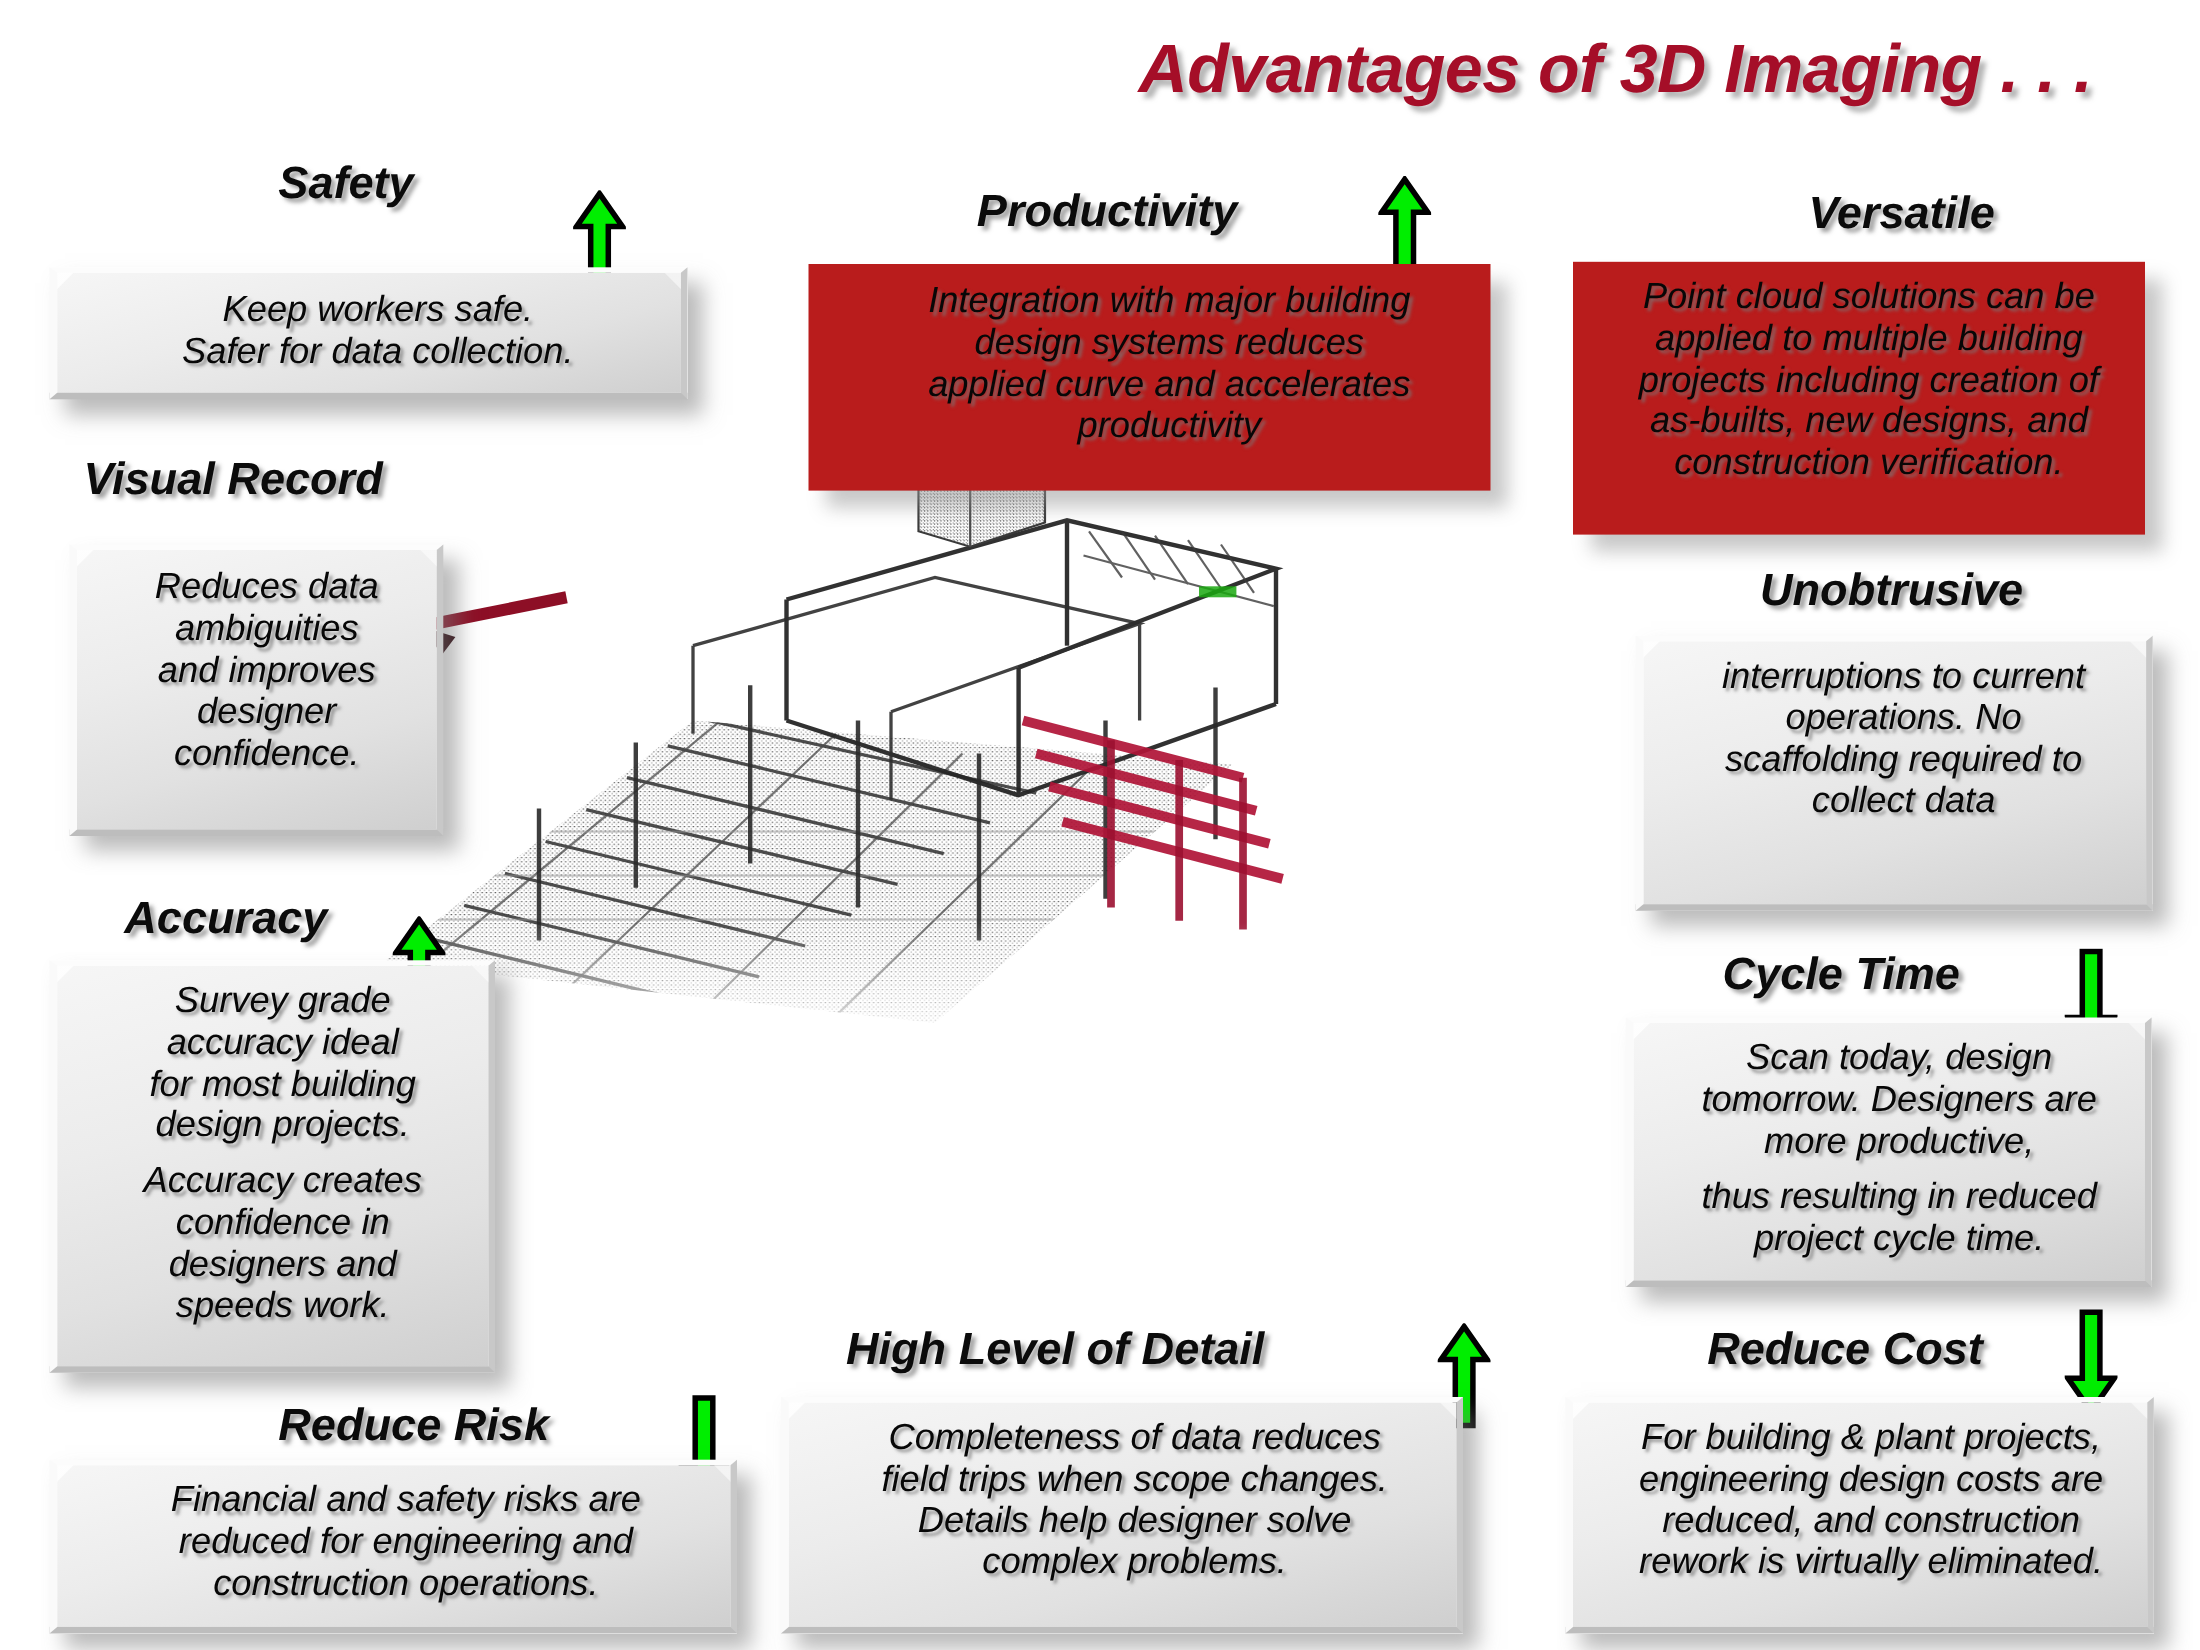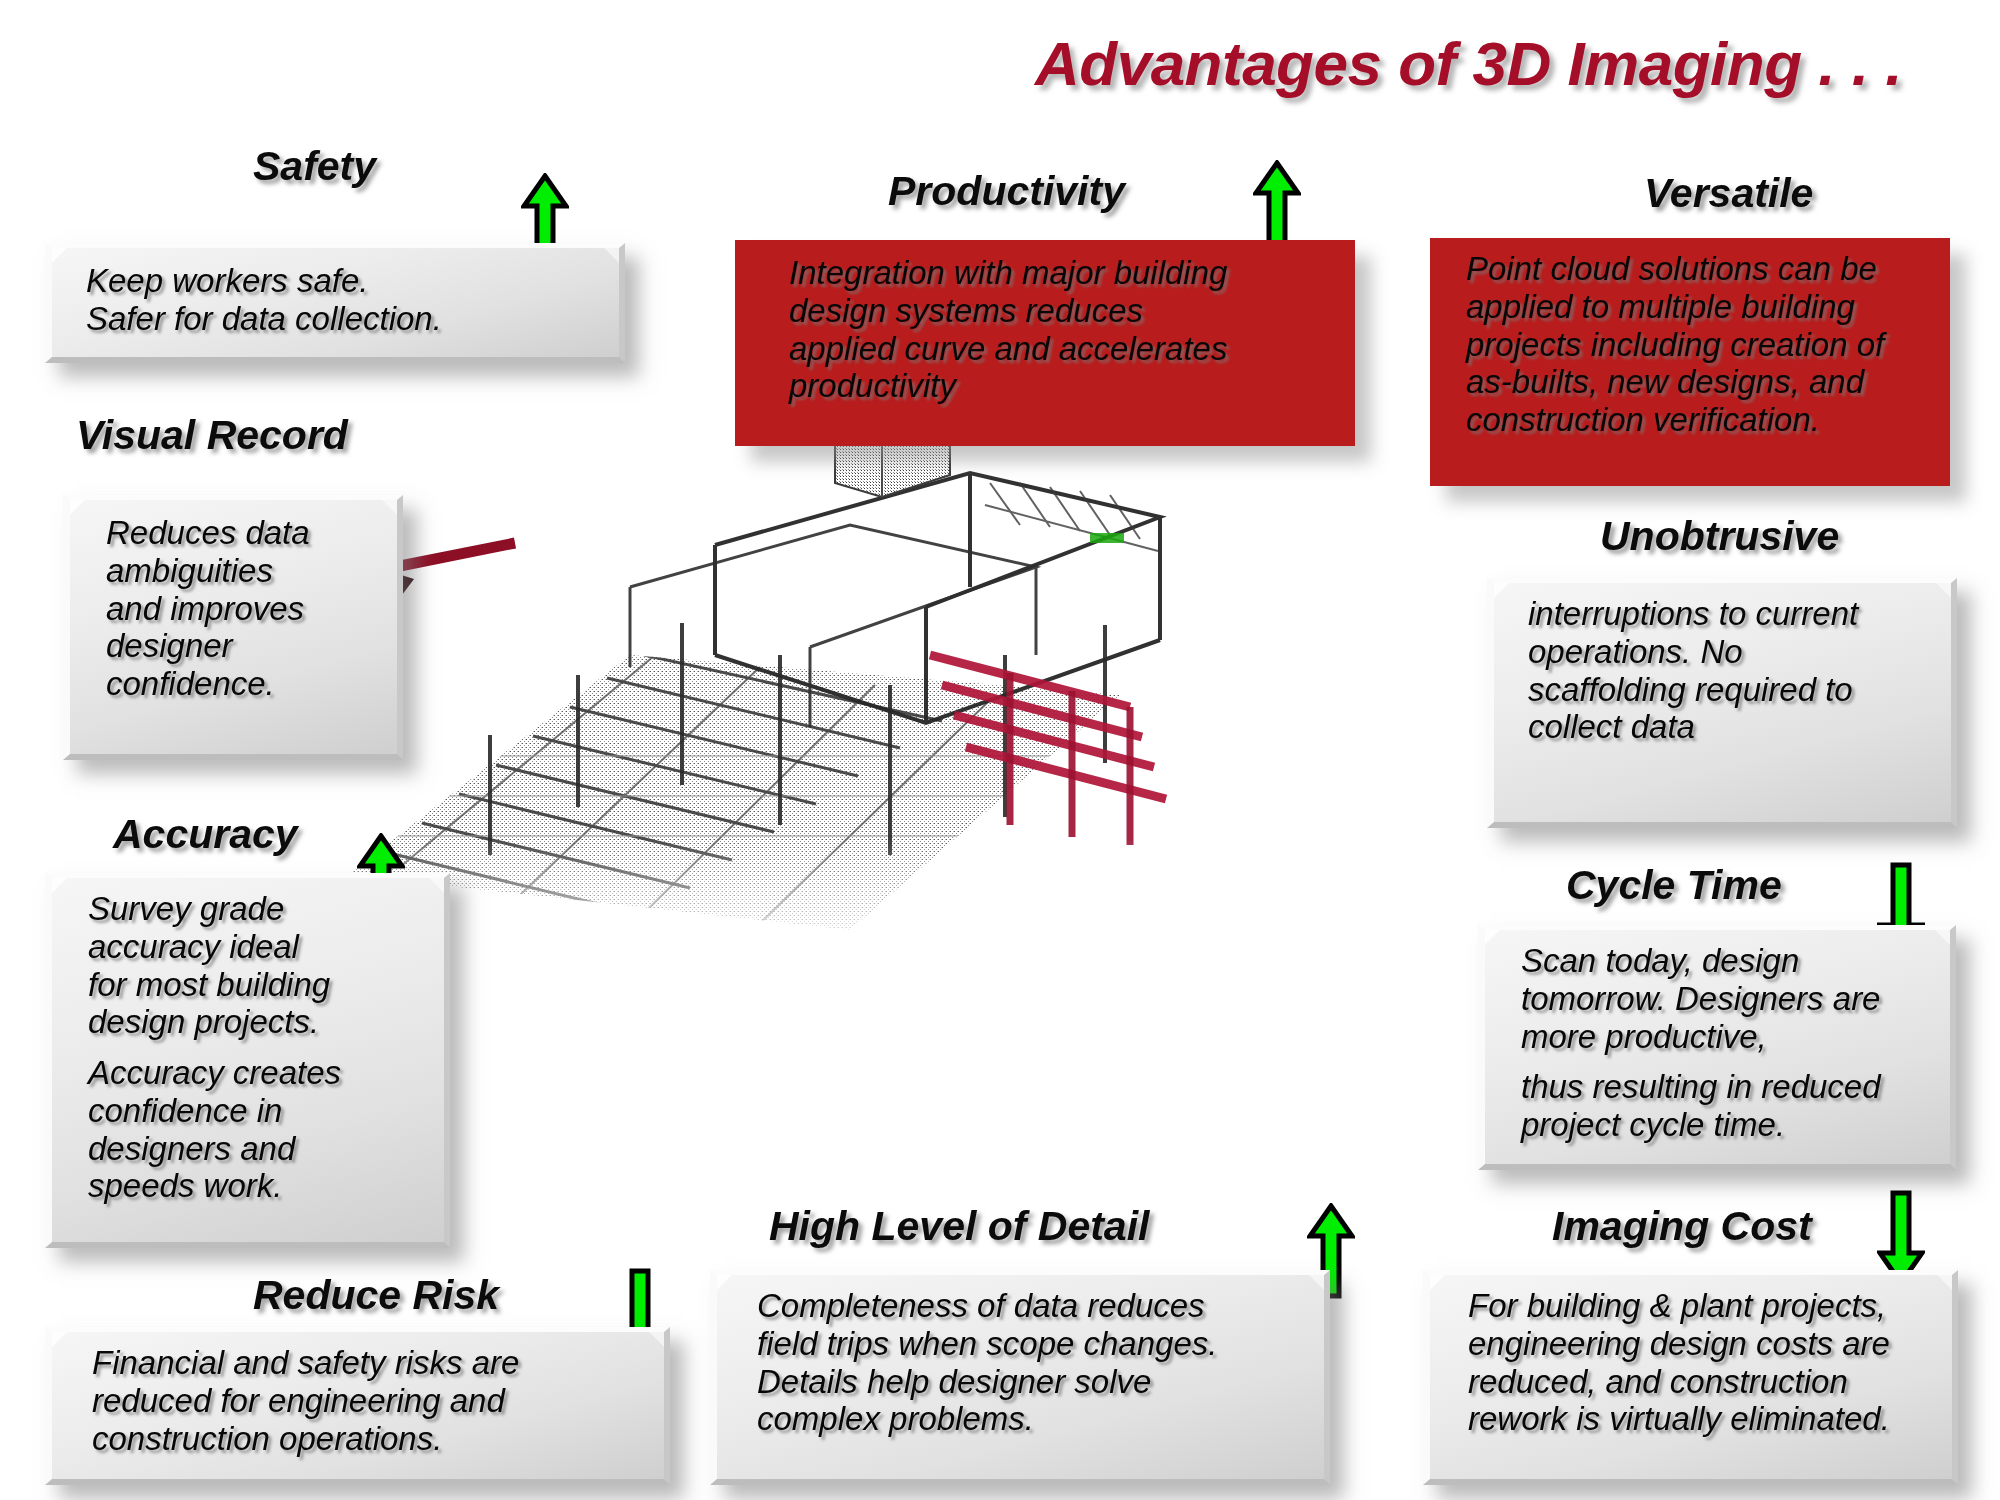--- a/index.html
+++ b/index.html
@@ -3,21 +3,21 @@
 <meta charset="utf-8">
 <style>
   html,body{margin:0;padding:0;}
   body{
     width:2000px;height:1500px;
     background:#ffffff;
     font-family:"Liberation Sans","DejaVu Sans",sans-serif;
     overflow:hidden;
     position:relative;
   }
-  #stage{position:absolute;left:0;top:0;width:2000px;height:1500px;}
+  #stage{position:absolute;left:0;top:0;width:2000px;height:1500px;text-align:center;}
 
   
   .title{
     position:absolute;
     font-weight:bold;font-style:italic;
     color:#A50E28;
     font-size:62px;
     letter-spacing:-0.5px;
     white-space:nowrap;
     text-shadow:5px 5px 5px rgba(120,120,120,.55);
@@ -350,21 +350,21 @@
     <div class="box">
       <div class="boxtext" style="left:40px;top:12px;">
         <p>Completeness of data reduces</p>
         <p>field trips when scope changes.</p>
         <p>Details help designer solve</p>
         <p>complex problems.</p>
       </div>
     </div>
   </div>
 
-  <div class="heading" style="left:1552px;top:1203px;">Imaging Cost</div>
+  <div class="heading" style="left:1552px;top:1203px;">Reduce Cost</div>
   <div class="arrow" style="left:1877px;top:1190px;">
     <svg width="48" height="96" viewBox="0 0 48 96">
       <polygon points="24,93 45,63 32,63 32,3 16,3 16,63 3,63" fill="#00EE00" stroke="#000" stroke-width="5"></polygon>
     </svg>
   </div>
   <div class="boxwrap" style="left:1423px;top:1270px;width:535px;height:215px;">
     <div class="box">
       <div class="boxtext" style="left:38px;top:12px;">
         <p>For building &amp; plant projects,</p>
         <p>engineering design costs are</p>

